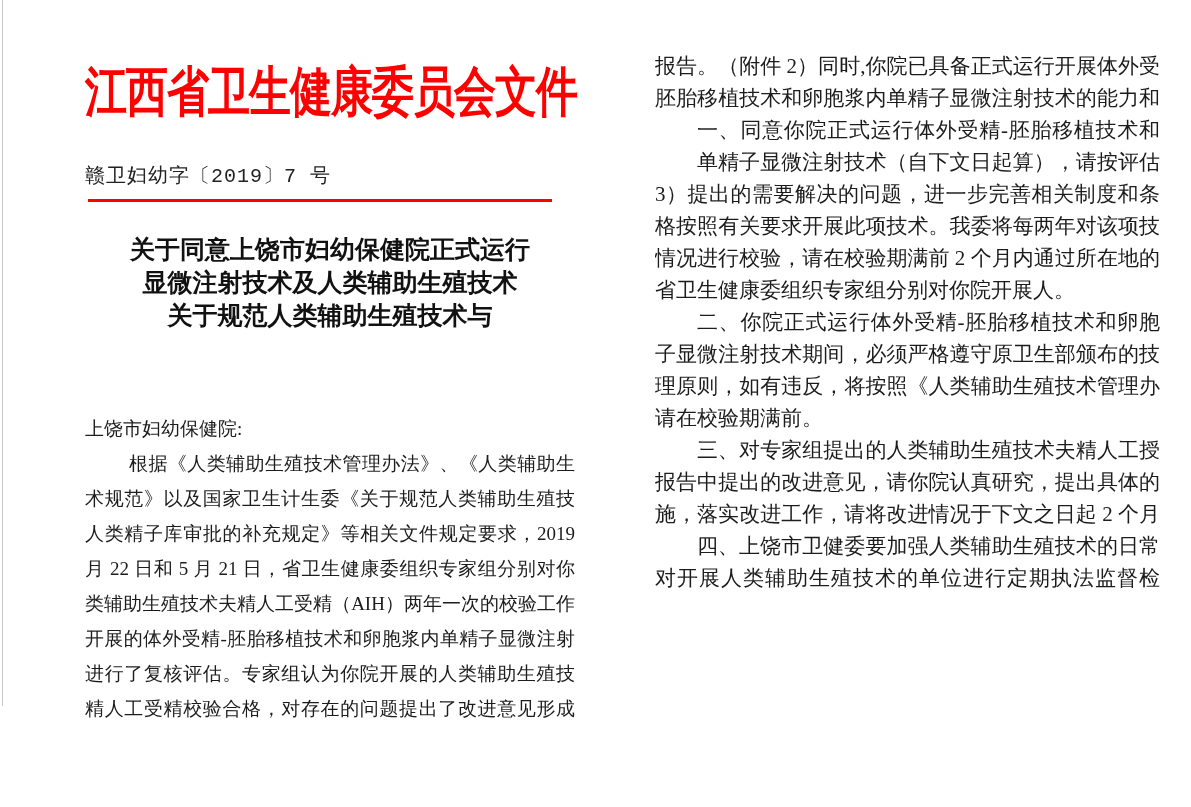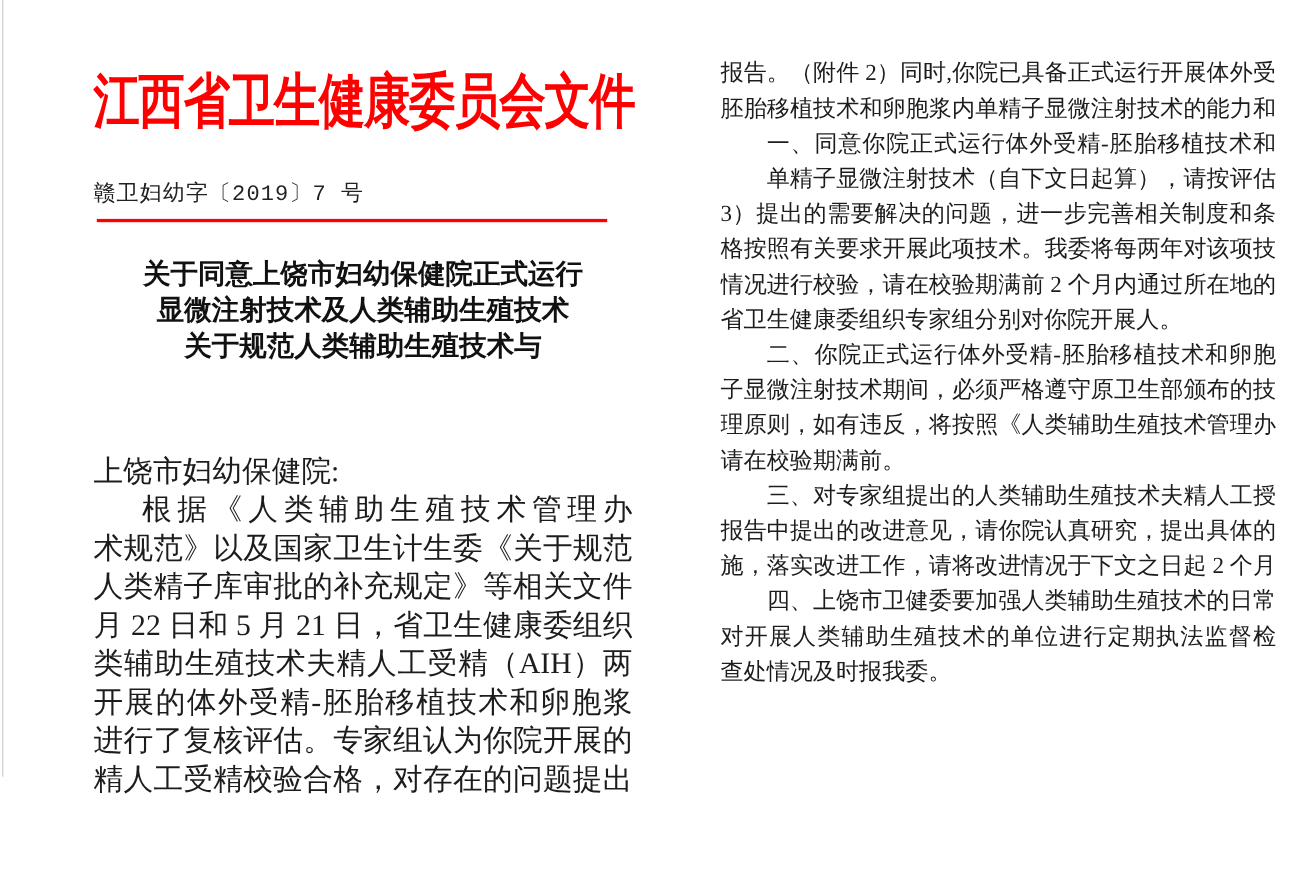--- a/index.html
+++ b/index.html
@@ -82,21 +82,21 @@
   }
   .body-block {
     position: absolute;
     left: 0;
     width: 100%;
   }
   .left-body { top: 411px; }
   .body-line {
     height: 35px;
     line-height: 35px;
-    font-size: 27px;
+    font-size: 19px;
     overflow: hidden;
     text-align: justify;
     color: #1c1c1c;
   }
   .body-line.fill { text-align-last: justify; }
   .body-line.indent { padding-left: 44px; }
 
   
   .right-col {
     position: absolute;
@@ -156,16 +156,15 @@
         <div class="body-line">省卫生健康委组织专家组分别对你院开展人。</div>
         <div class="body-line fill indent">二、你院正式运行体外受精-胚胎移植技术和卵胞浆内单精</div>
         <div class="body-line fill">子显微注射技术期间，必须严格遵守原卫生部颁布的技术规范、 伦</div>
         <div class="body-line fill">理原则，如有违反，将按照《人类辅助生殖技术管理办法》 的</div>
         <div class="body-line">请在校验期满前。</div>
         <div class="body-line fill indent">三、对专家组提出的人类辅助生殖技术夫精人工授精校验</div>
         <div class="body-line fill">报告中提出的改进意见，请你院认真研究，提出具体的改进措</div>
         <div class="body-line fill">施，落实改进工作，请将改进情况于下文之日起 2 个月内报我</div>
         <div class="body-line fill indent">四、上饶市卫健委要加强人类辅助生殖技术的日常监管，</div>
         <div class="body-line fill">对开展人类辅助生殖技术的单位进行定期执法监督检查，并将</div>
-        <div class="body-line">查处情况及时报我委。</div>
       </div>
   </div>
 </div>
 
 </body></html>

